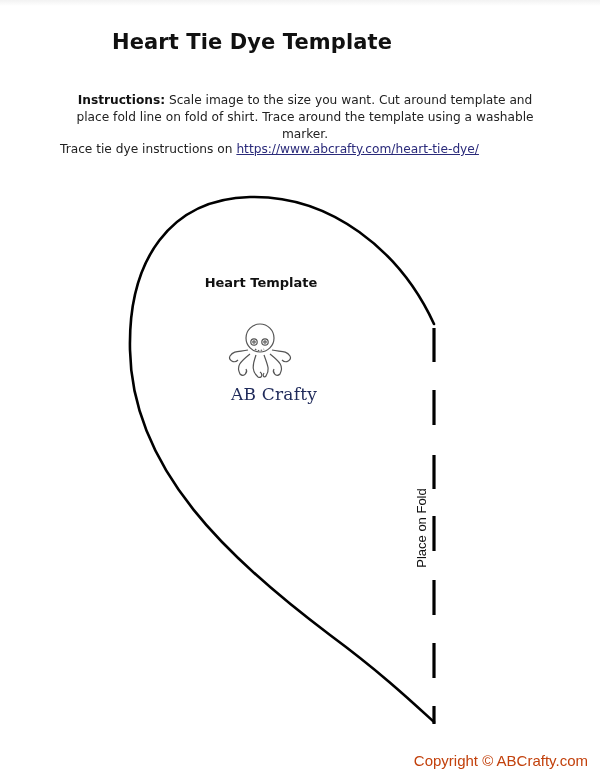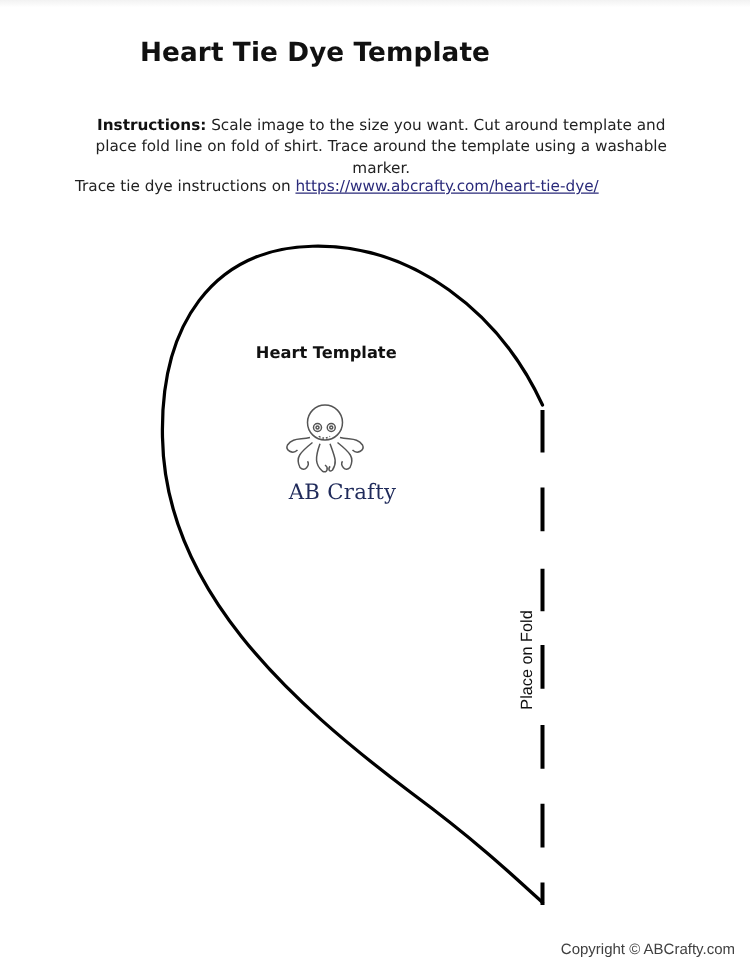--- a/index.html
+++ b/index.html
@@ -100,22 +100,22 @@
       font-family: "Liberation Sans", sans-serif;
       font-size: 13px;
       color: #111;
       white-space: nowrap;
     }
     .copyright {
       position: absolute;
       right: 12px;
       top: 752px;
       font-family: "Liberation Sans", sans-serif;
-      font-size: 12px;
-      color: #404040;
+      font-size: 15px;
+      color: #c2410c;
     }
   </style>
 </head>
 <body>
 
 <div class="top-shade"></div>
 
 <div class="title">Heart Tie Dye Template</div>
 
 <div class="instructions"><b>Instructions:</b><span> Scale image to the size you want. Cut around template and place fold line on fold of shirt. Trace around the template using a washable marker.</span></div>

